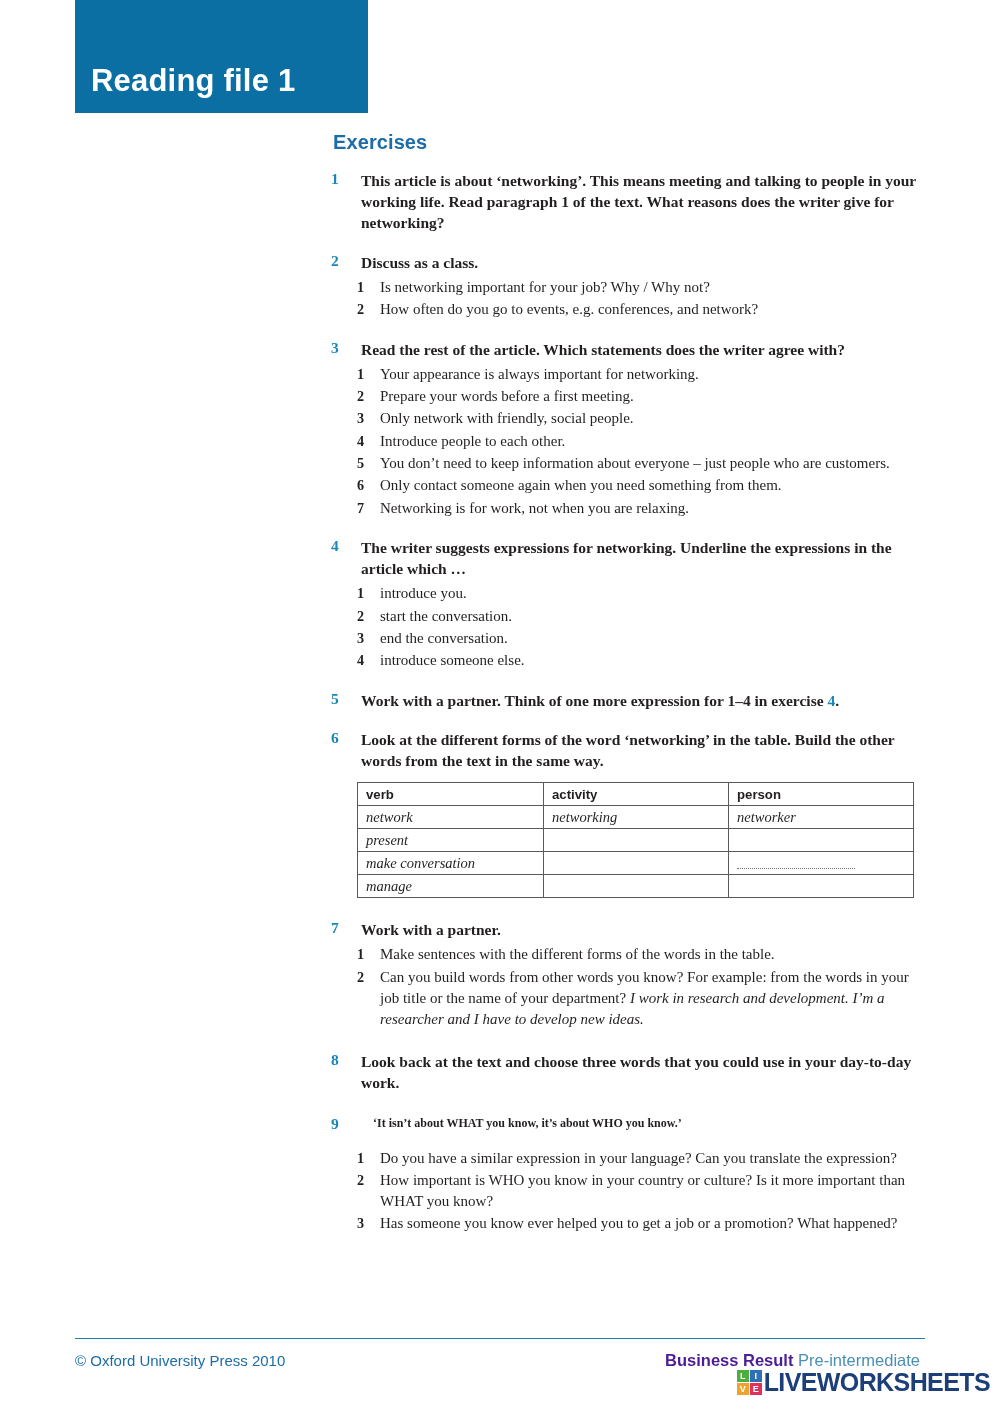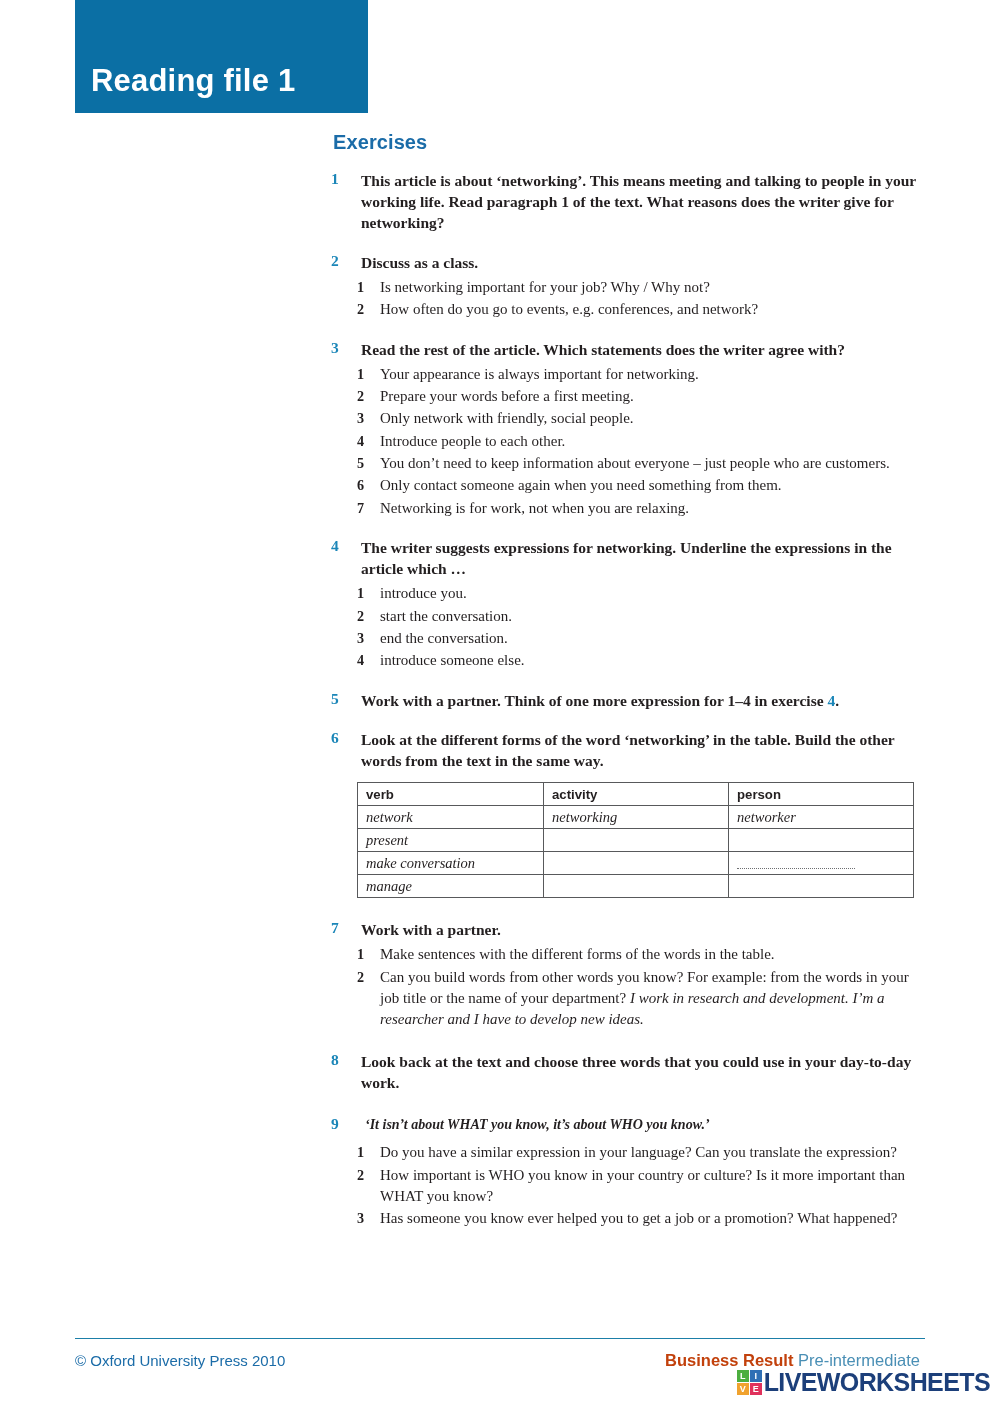--- a/index.html
+++ b/index.html
@@ -77,24 +77,23 @@
     line-height: 1.37;
     color: #231f20;
     margin: 4px;
   }
   .ex-lead .blue-ref {
     color: #1b86b8;
     font-weight: bold;
   }
   .ex-quote {
     font-weight: bold;
-    font-style: italic;
-    font-size: 14px;
+    font-size: 12px;
     line-height: 1.37;
-    margin: 8px;
+    margin: 16px;
   }
 
   
   ol.sub {
     list-style: none;
     margin: 3px 0 0 0;
     padding: 0;
   }
   ol.sub > li {
     position: relative;
@@ -179,21 +178,21 @@
   }
   .brand-line {
     font-family: "Liberation Sans", sans-serif;
     font-size: 16.5px;
     line-height: 1.05;
     white-space: nowrap;
     padding-right: 70px;
   }
   .brand-strong {
     font-weight: bold;
-    color: #c2410c;
+    color: #4c1d95;
   }
   .brand-light {
     font-weight: normal;
     color: #4a8fb5;
   }
   .lws-row {
     display: flex;
     align-items: center;
     justify-content: flex-end;
     margin-top: 1px;

